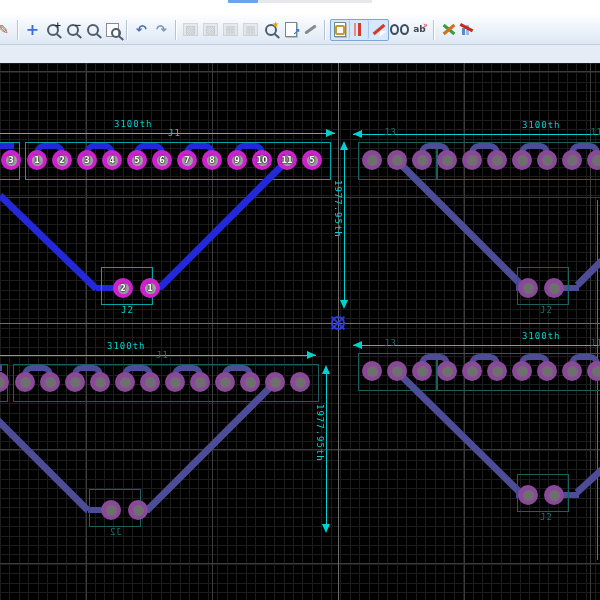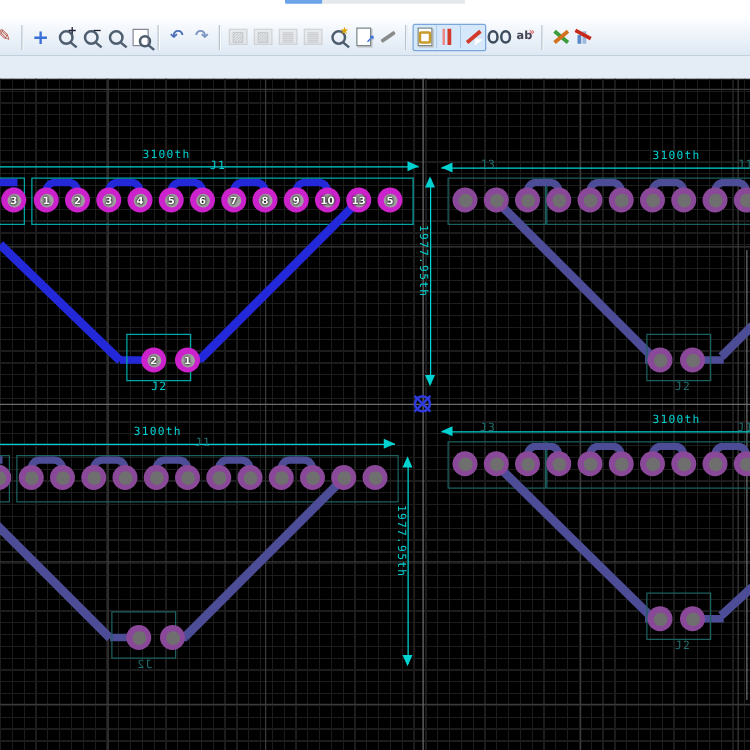--- a/index.html
+++ b/index.html
@@ -198,21 +198,21 @@
     <div style="left: 227px; top: 87px; width: 20px; height: 20px; border-radius: 50%; background: rgb(204, 34, 204); display: flex; align-items: center; justify-content: center;"></div>
     <div style="left: 231.5px; top: 91.5px; width: 11px; height: 11px; border-radius: 50%; background: rgb(162, 162, 162); display: flex; align-items: center; justify-content: center;">
       <span class="padnum">9</span>
     </div>
     <div style="left: 252px; top: 87px; width: 20px; height: 20px; border-radius: 50%; background: rgb(204, 34, 204); display: flex; align-items: center; justify-content: center;"></div>
     <div style="left: 256.5px; top: 91.5px; width: 11px; height: 11px; border-radius: 50%; background: rgb(162, 162, 162); display: flex; align-items: center; justify-content: center;">
       <span class="padnum">10</span>
     </div>
     <div style="left: 277px; top: 87px; width: 20px; height: 20px; border-radius: 50%; background: rgb(204, 34, 204); display: flex; align-items: center; justify-content: center;"></div>
     <div style="left: 281.5px; top: 91.5px; width: 11px; height: 11px; border-radius: 50%; background: rgb(162, 162, 162); display: flex; align-items: center; justify-content: center;">
-      <span class="padnum">13</span>
+      <span class="padnum">11</span>
     </div>
     <div style="left: 302px; top: 87px; width: 20px; height: 20px; border-radius: 50%; background: rgb(204, 34, 204); display: flex; align-items: center; justify-content: center;"></div>
     <div style="left: 306.5px; top: 91.5px; width: 11px; height: 11px; border-radius: 50%; background: rgb(162, 162, 162); display: flex; align-items: center; justify-content: center;">
       <span class="padnum">5</span>
     </div>
     <div style="left: 101px; top: 204px; width: 52px; height: 38px; border: 1px solid rgb(0, 166, 166);"></div>
     <div style="left: 113px; top: 215px; width: 20px; height: 20px; border-radius: 50%; background: rgb(204, 34, 204); display: flex; align-items: center; justify-content: center;"></div>
     <div style="left: 117.5px; top: 219.5px; width: 11px; height: 11px; border-radius: 50%; background: rgb(162, 162, 162); display: flex; align-items: center; justify-content: center;">
       <span class="padnum">2</span>
     </div>

